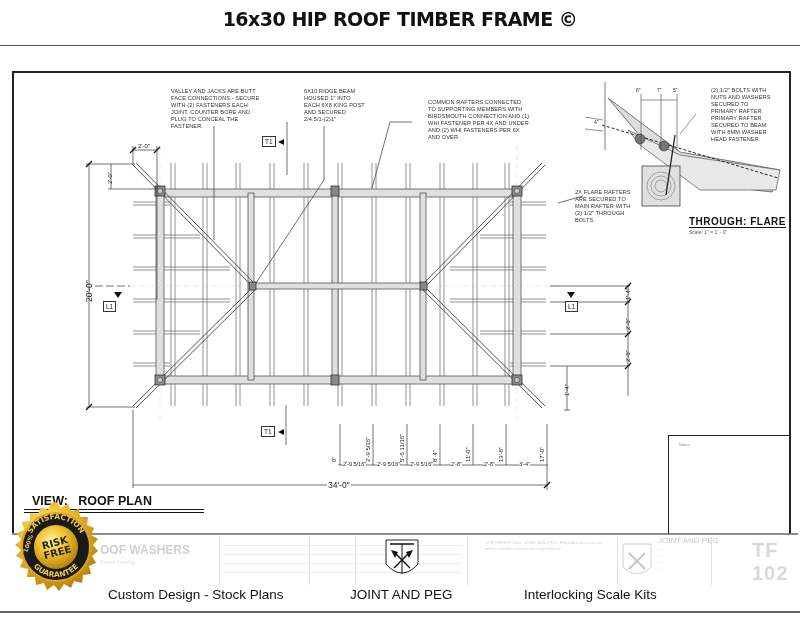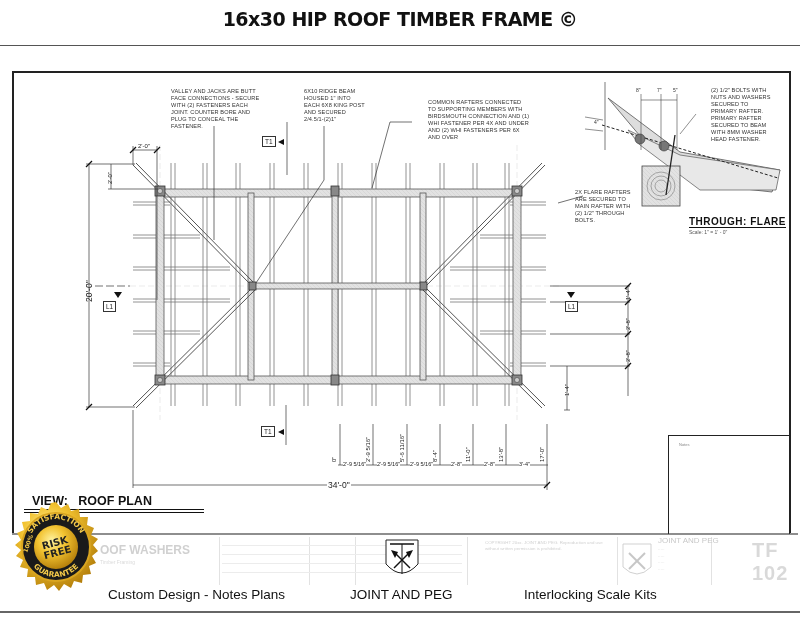--- a/index.html
+++ b/index.html
@@ -384,16 +384,16 @@
     </text>
     <text font-family="DejaVu Sans, sans-serif" font-weight="bold" font-size="7.5" fill="#f3c94a">
       <textPath href="#arcBot" startOffset="50%" text-anchor="middle">GUARANTEE</textPath>
     </text>
     <text x="46" y="45" font-family="DejaVu Sans, sans-serif" font-weight="bold" font-size="10" text-anchor="middle" fill="#222" transform="rotate(-15 46 46)">RISK</text>
     <text x="46" y="55" font-family="DejaVu Sans, sans-serif" font-weight="bold" font-size="10" text-anchor="middle" fill="#222" transform="rotate(-15 46 46)">FREE</text>
     <text x="17" y="52" font-family="DejaVu Sans, sans-serif" font-weight="bold" font-size="6" fill="#f3c94a" transform="rotate(-70 17 52)">100%</text>
   </g>
 </svg>
 
-<div class="footer-item" style="left:108px;">Custom Design - Notes Plans</div>
+<div class="footer-item" style="left:108px;">Custom Design - Stock Plans</div>
 <div class="footer-item" style="left:350px;">JOINT AND PEG</div>
 <div class="footer-item" style="left:524px;">Interlocking Scale Kits</div>
 <div class="bottom-rule"></div>
 
 </body></html>

